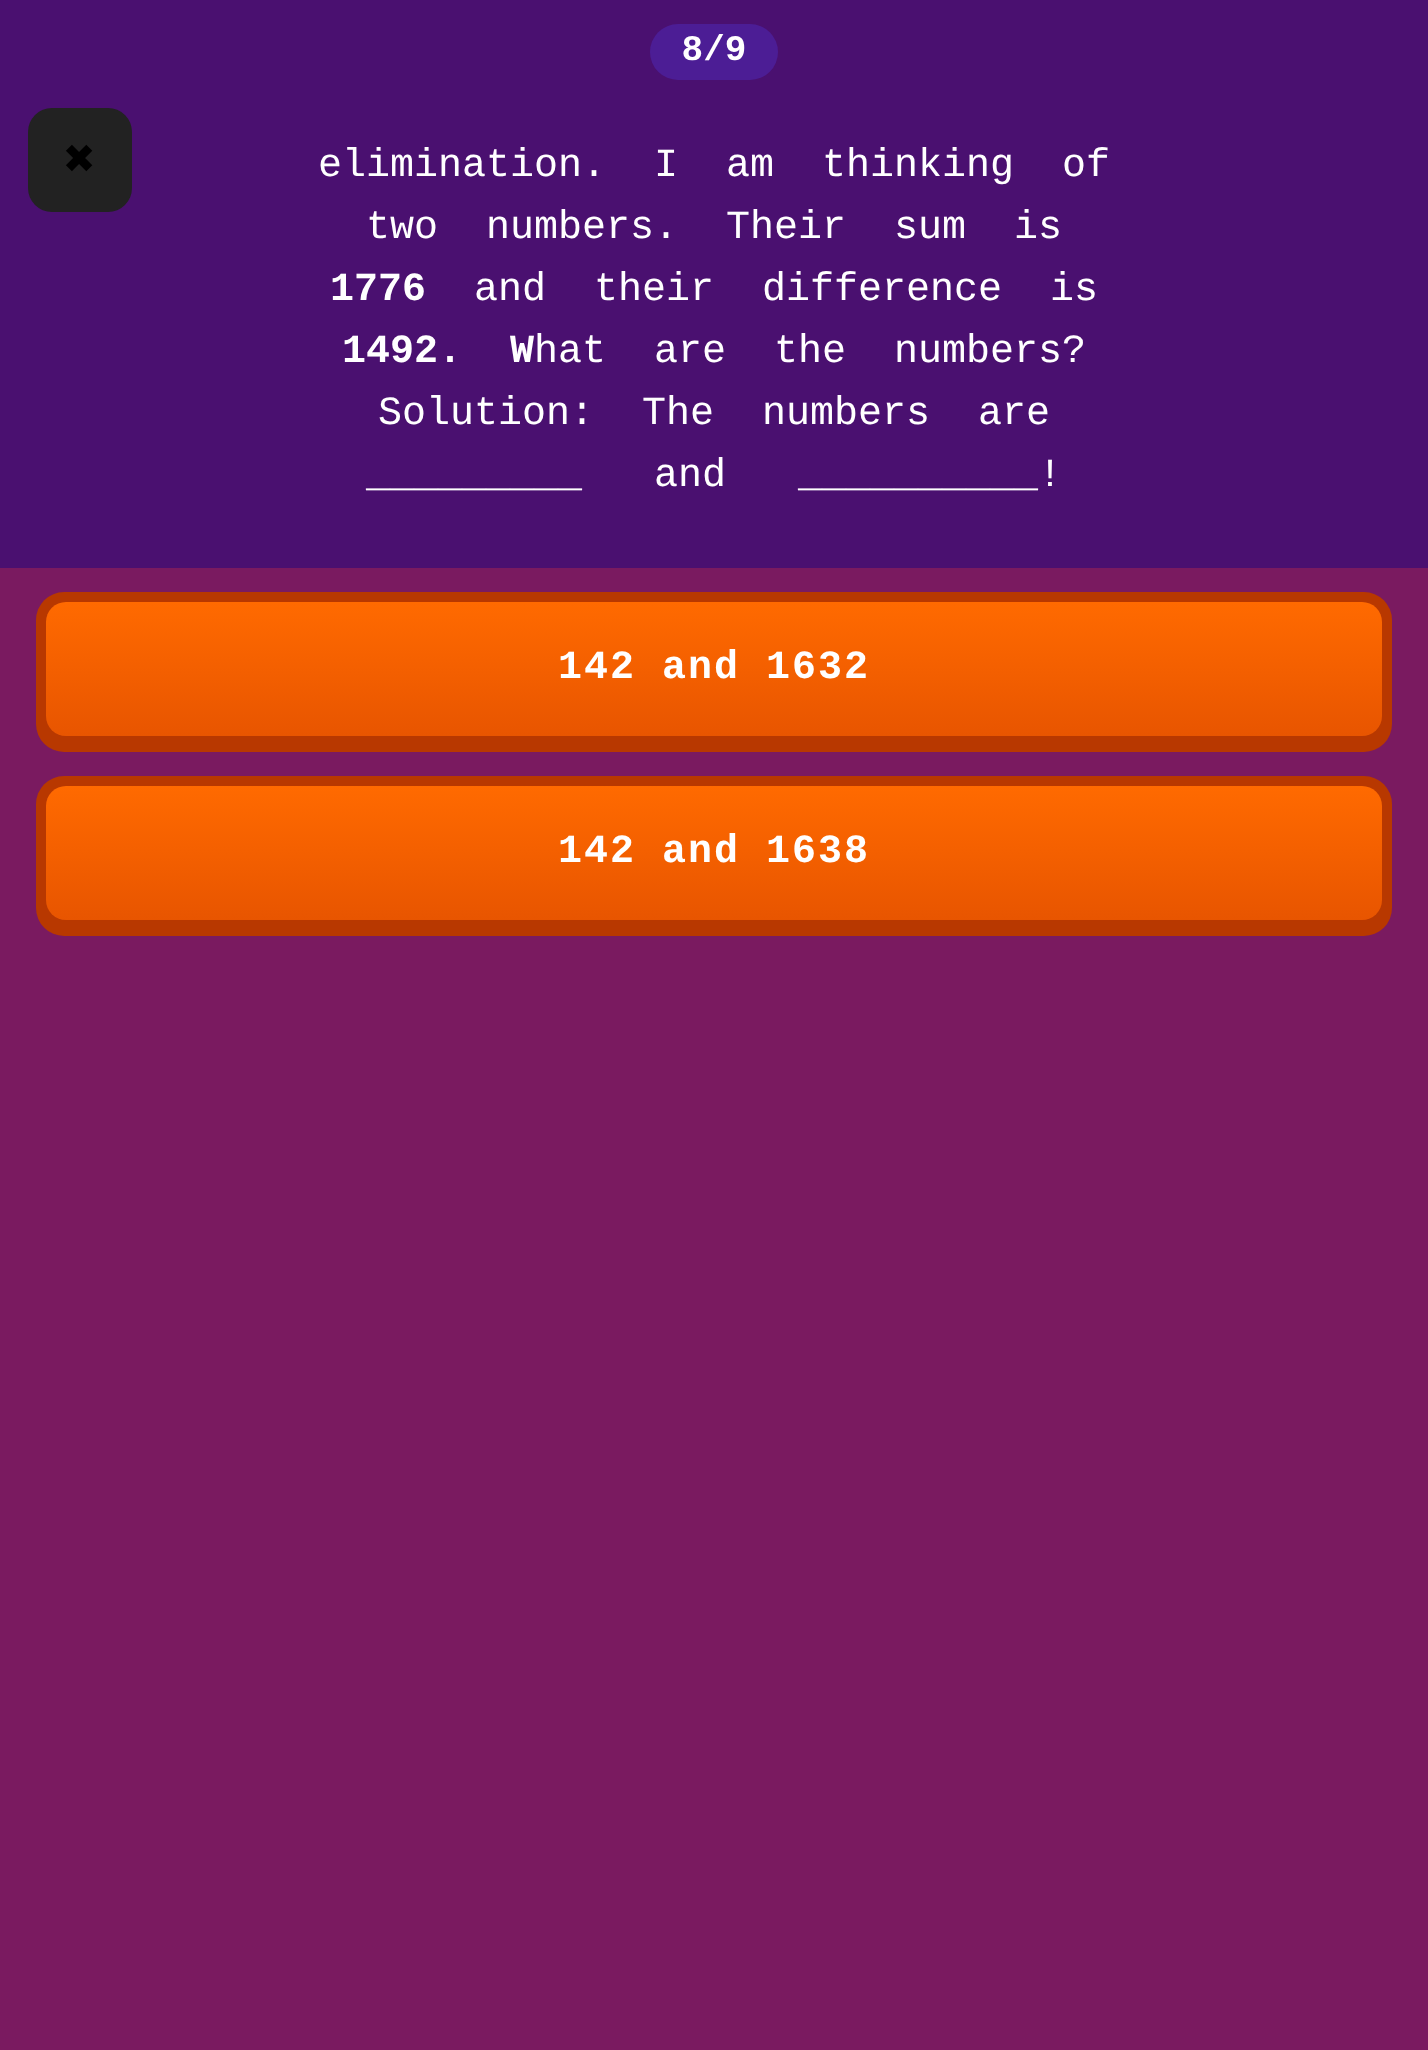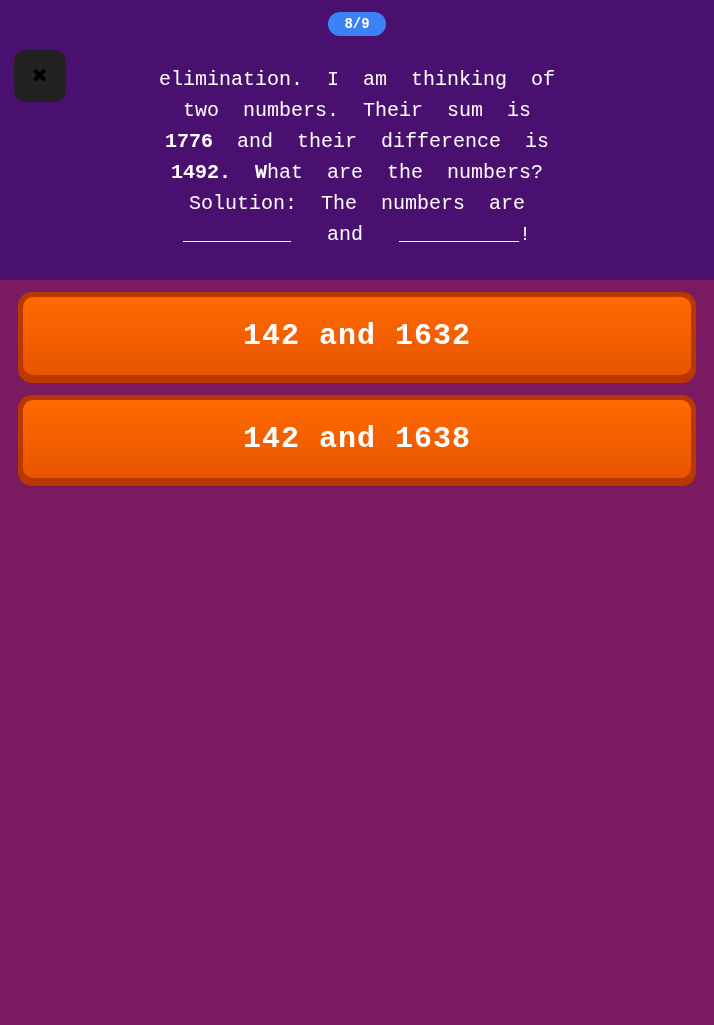--- a/index.html
+++ b/index.html
@@ -13,25 +13,25 @@
       min-height: 1025px;
       background-color: #6a1fa0;
       font-family: 'Courier New', Courier, monospace;
       display: flex;
       flex-direction: column;
       align-items: center;
       overflow: hidden;
     }
 
     .progress-badge {
-      background-color: #3b82f6;
+      background-color: #4c1d95;
       color: white;
       border-radius: 20px;
       padding: 4px 16px;
-      font-size: 14px;
+      font-size: 18px;
       font-weight: bold;
       margin-top: 6px;
       margin-bottom: 0px;
       z-index: 10;
     }
 
     .question-area {
       background-color: #4a1070;
       width: 100%;
       flex: 0 0 auto;
@@ -84,21 +84,21 @@
       border-radius: 14px;
       padding: 5px 5px 8px 5px;
     }
 
     .answer-btn {
       width: 100%;
       background: linear-gradient(to bottom, #ff6a00, #e85500);
       border: none;
       border-radius: 10px;
       color: white;
-      font-size: 30px;
+      font-size: 20px;
       font-family: 'Courier New', Courier, monospace;
       font-weight: bold;
       padding: 22px 10px;
       cursor: pointer;
       letter-spacing: 1px;
     }
 
     .top-bar {
       display: flex;
       flex-direction: column;

